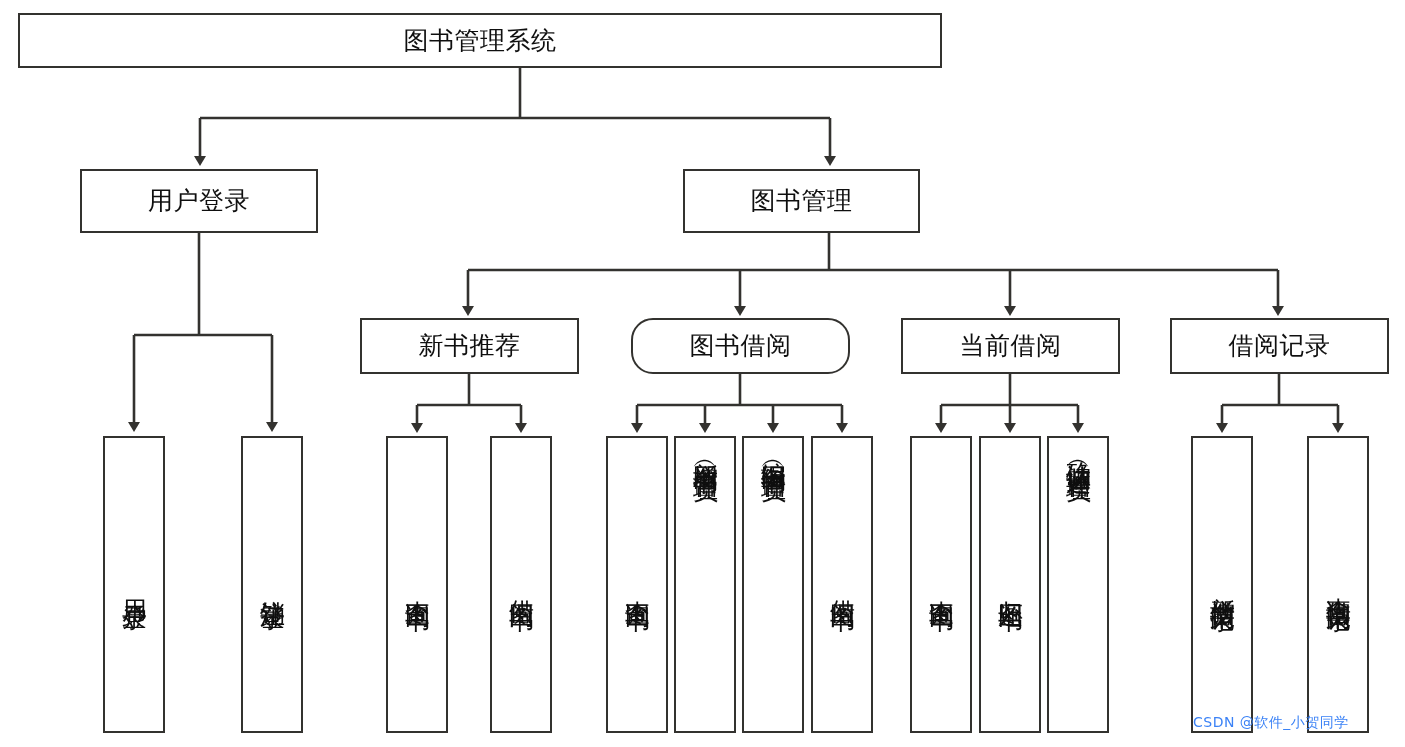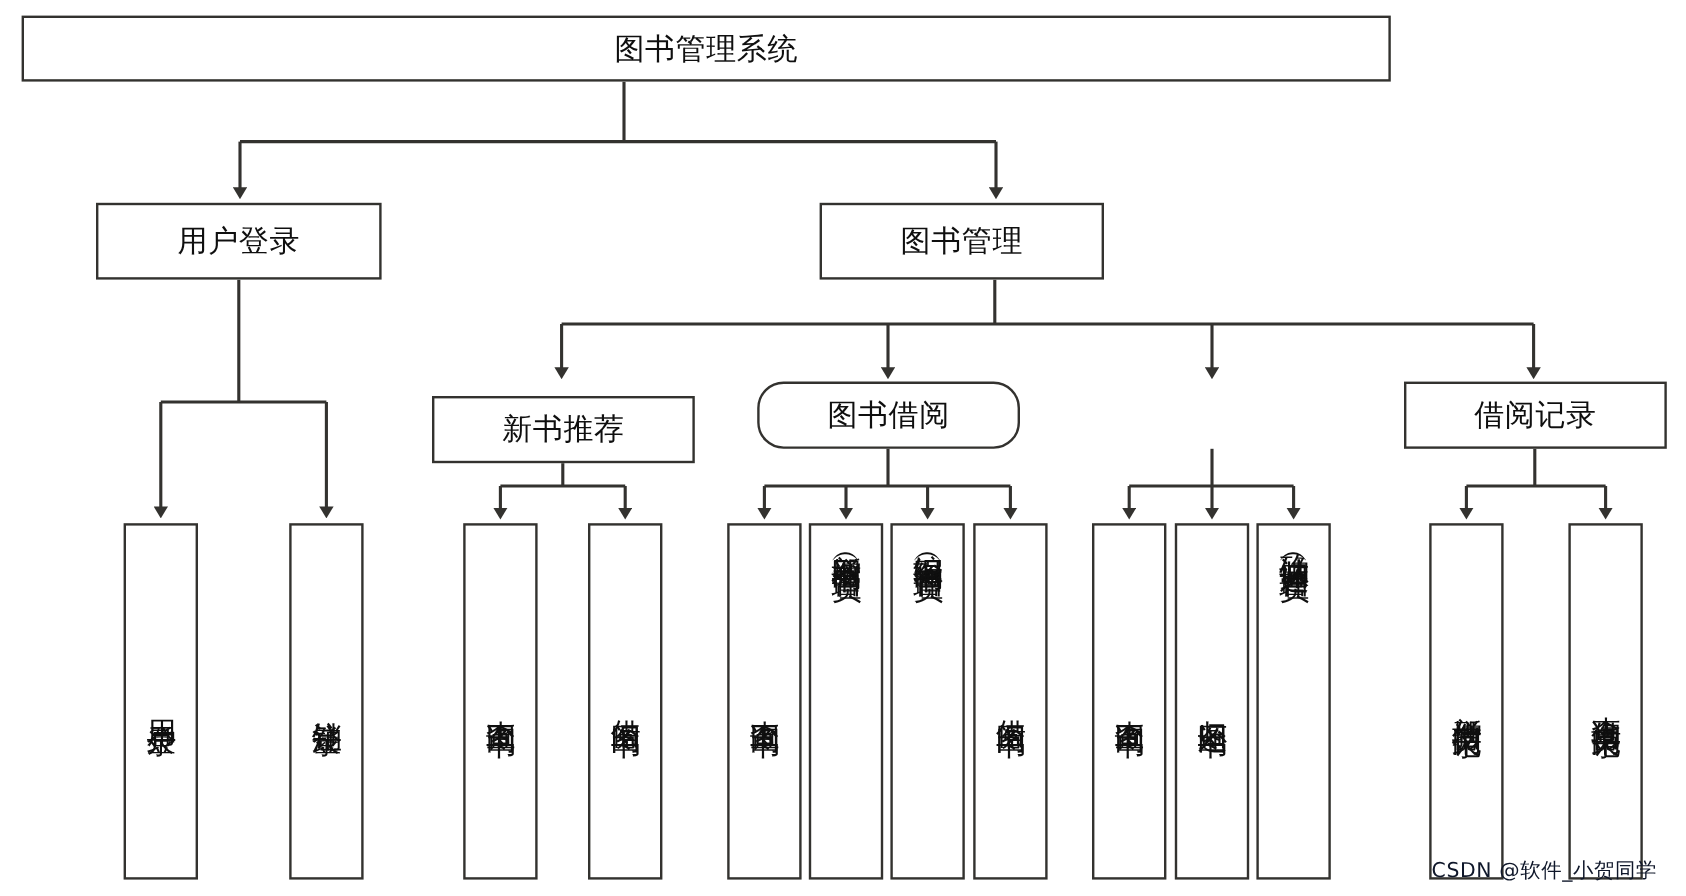--- a/index.html
+++ b/index.html
@@ -57,22 +57,22 @@
     line-height:1.12;
     letter-spacing:2.5px;
     text-align:center;
     max-height:100%;
   }
   
   .node.vert.toppad{ align-items:flex-start; }
 
   .watermark{
     position:absolute;
-    color:#0f172a;
-    font-size:17px;
+    color:#3b82f6;
+    font-size:14px;
     letter-spacing:0.5px;
     white-space:nowrap;
     user-select:none;
   }
 </style>
 </head>
 <body>
 
 <div id="canvas">
 
@@ -119,40 +119,43 @@
       <path d="M1010,405 L1010,424" marker-end="url(#arrow)"></path>
       <path d="M1078,405 L1078,424" marker-end="url(#arrow)"></path>
 
       <path d="M1279,374 L1279,405"></path>
       <path d="M1222,405 L1338,405"></path>
       <path d="M1222,405 L1222,424" marker-end="url(#arrow)"></path>
       <path d="M1338,405 L1338,424" marker-end="url(#arrow)"></path>
     </g>
   </svg>
 
-  <div class="node horiz root" style="left:18px;  top:13px;  width:1141px; height:55px;">
+  <div class="node horiz root" style="left:18px;  top:13px;  width:924px; height:55px;">
     <span class="lbl">图书管理系统</span>
   </div>
 
   <div class="node horiz" style="left:80px;  top:169px; width:238px; height:64px;">
     <span class="lbl">用户登录</span>
   </div>
 
   <div class="node horiz" style="left:683px; top:169px; width:237px; height:64px;">
     <span class="lbl">图书管理</span>
   </div>
 
-  <div class="node horiz" style="left:360px;  top:330px; width:219px; height:56px;">
+  <div class="node horiz" style="left:360px;  top:318px; width:219px; height:56px;">
     <span class="lbl">新书推荐</span>
   </div>
 
   <div class="node horiz" style="left:631px;  top:318px; width:219px; height:56px;border-radius:22px;">
     <span class="lbl">图书借阅</span>
   </div>
 
+  <div class="node horiz" style="left:901px;  top:318px; width:219px; height:56px;">
+    <span class="lbl">当前借阅</span>
+  </div>
 
   <div class="node horiz" style="left:1170px; top:318px; width:219px; height:56px;justify-content:center;">
     <span class="lbl">借阅记录</span>
   </div>
 
   <div class="node vert" style="left:103px; top:436px; width:62px; height:297px;">
     <span class="lbl">用户登录</span>
   </div>
 
   <div class="node vert" style="left:241px; top:436px; width:62px; height:297px;">

